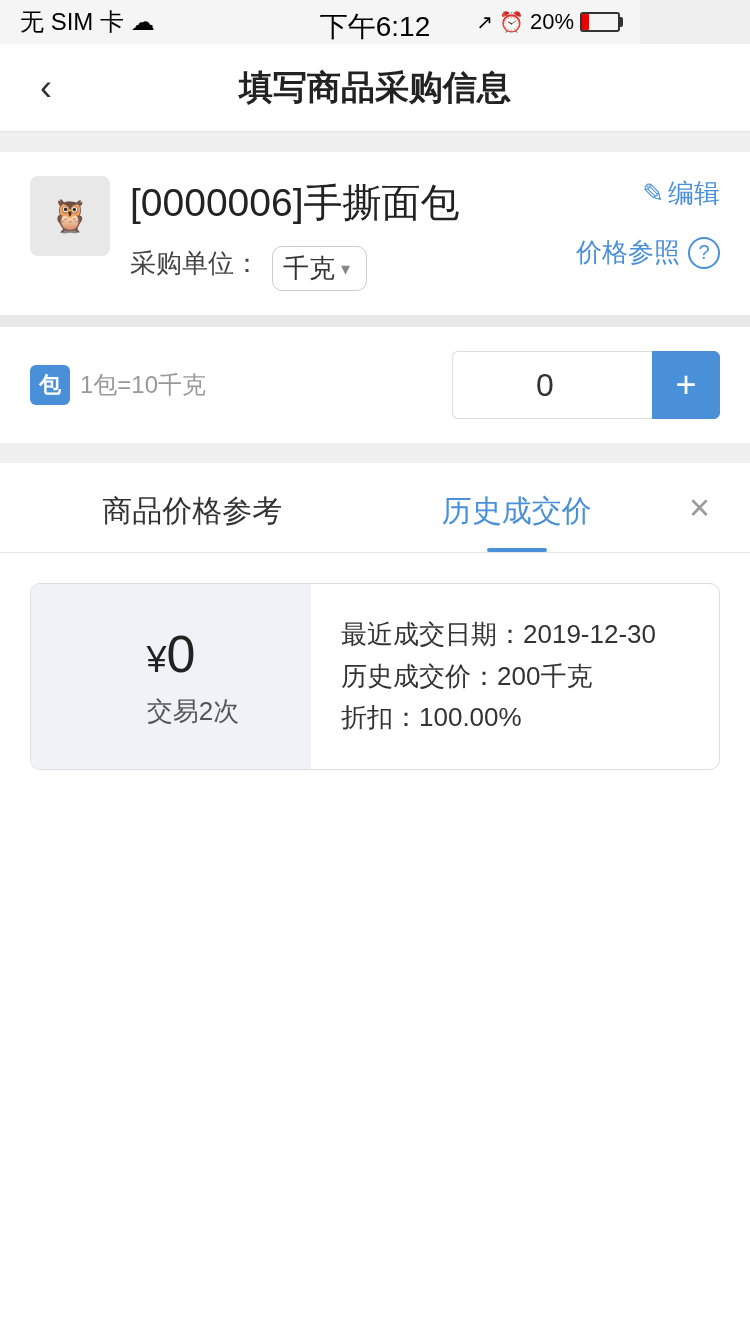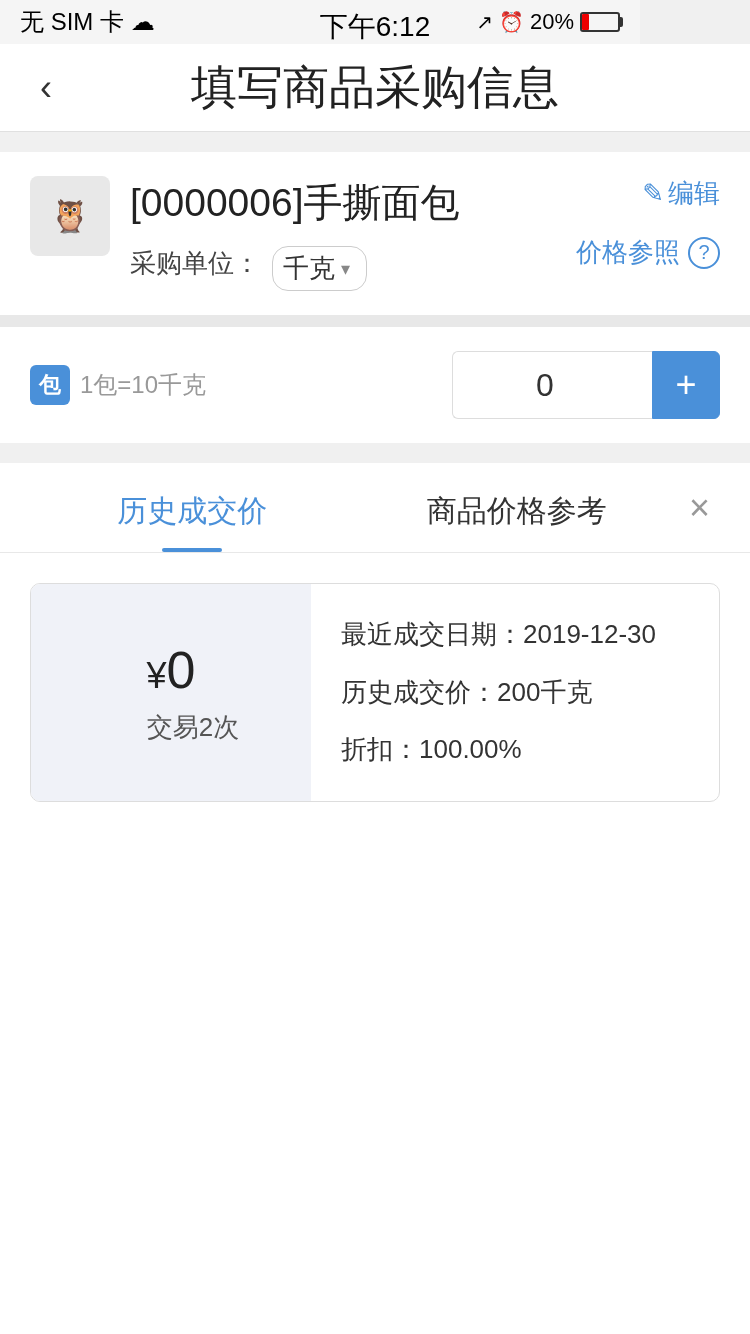--- a/index.html
+++ b/index.html
@@ -83,22 +83,22 @@
     .nav-back {
       font-size: 36px;
       color: #333;
       cursor: pointer;
       padding: 10px;
     }
     .nav-title {
       position: absolute;
       left: 50%;
       transform: translateX(-50%);
-      font-size: 46px;
-      font-weight: 400;
+      font-size: 34px;
+      font-weight: 700;
       color: #222;
     }
 
     
     .product-card {
       background: #fff;
       margin-top: 20px;
       padding: 24px 30px;
     }
     .product-header {
@@ -137,21 +137,21 @@
     }
     .product-unit-row {
       display: flex;
       align-items: flex-start;
       gap: 12px;
       font-size: 26px;
       color: #444;
     }
     .unit-selector {
       border: 1px solid #ccc;
-      border-radius: 16px;
+      border-radius: 10px;
       padding: 4px 16px 4px 10px;
       font-size: 26px;
       color: #333;
       background: #fff;
       position: relative;
       display: inline-flex;
       align-items: center;
       gap: 6px;
     }
     .unit-arrow {
@@ -318,21 +318,20 @@
       font-size: 26px;
       color: #555;
       margin-top: 10px;
       margin-left: 44px;
     }
     .price-card-right {
       flex: 1;
       padding: 30px 30px;
       display: flex;
       flex-direction: column;
-      gap: 16px;
     }
     .price-detail-row {
       font-size: 26px;
       color: #333;
       line-height: 1.6;
     }
 
     
     .main-content {
       background: #fff;
@@ -401,22 +400,22 @@
   </div>
   <div class="quantity-input-group">
     <input class="quantity-input" type="number" value="0" style="">
     <div class="quantity-plus">+</div>
   </div>
 </div>
 
 <div class="tabs-container">
 
   <div class="tabs-header">
+    <div class="tab-item">商品价格参考</div>
     <div class="tab-item active">历史成交价</div>
-    <div class="tab-item">商品价格参考</div>
     <span class="close-btn">×</span>
   </div>
 
   <div class="price-card">
     <div class="price-card-left">
       <div class="price-amount">
         <span class="price-yen">¥</span><span>0</span>
       </div>
       <div class="price-transactions">交易2次</div>
     </div>

